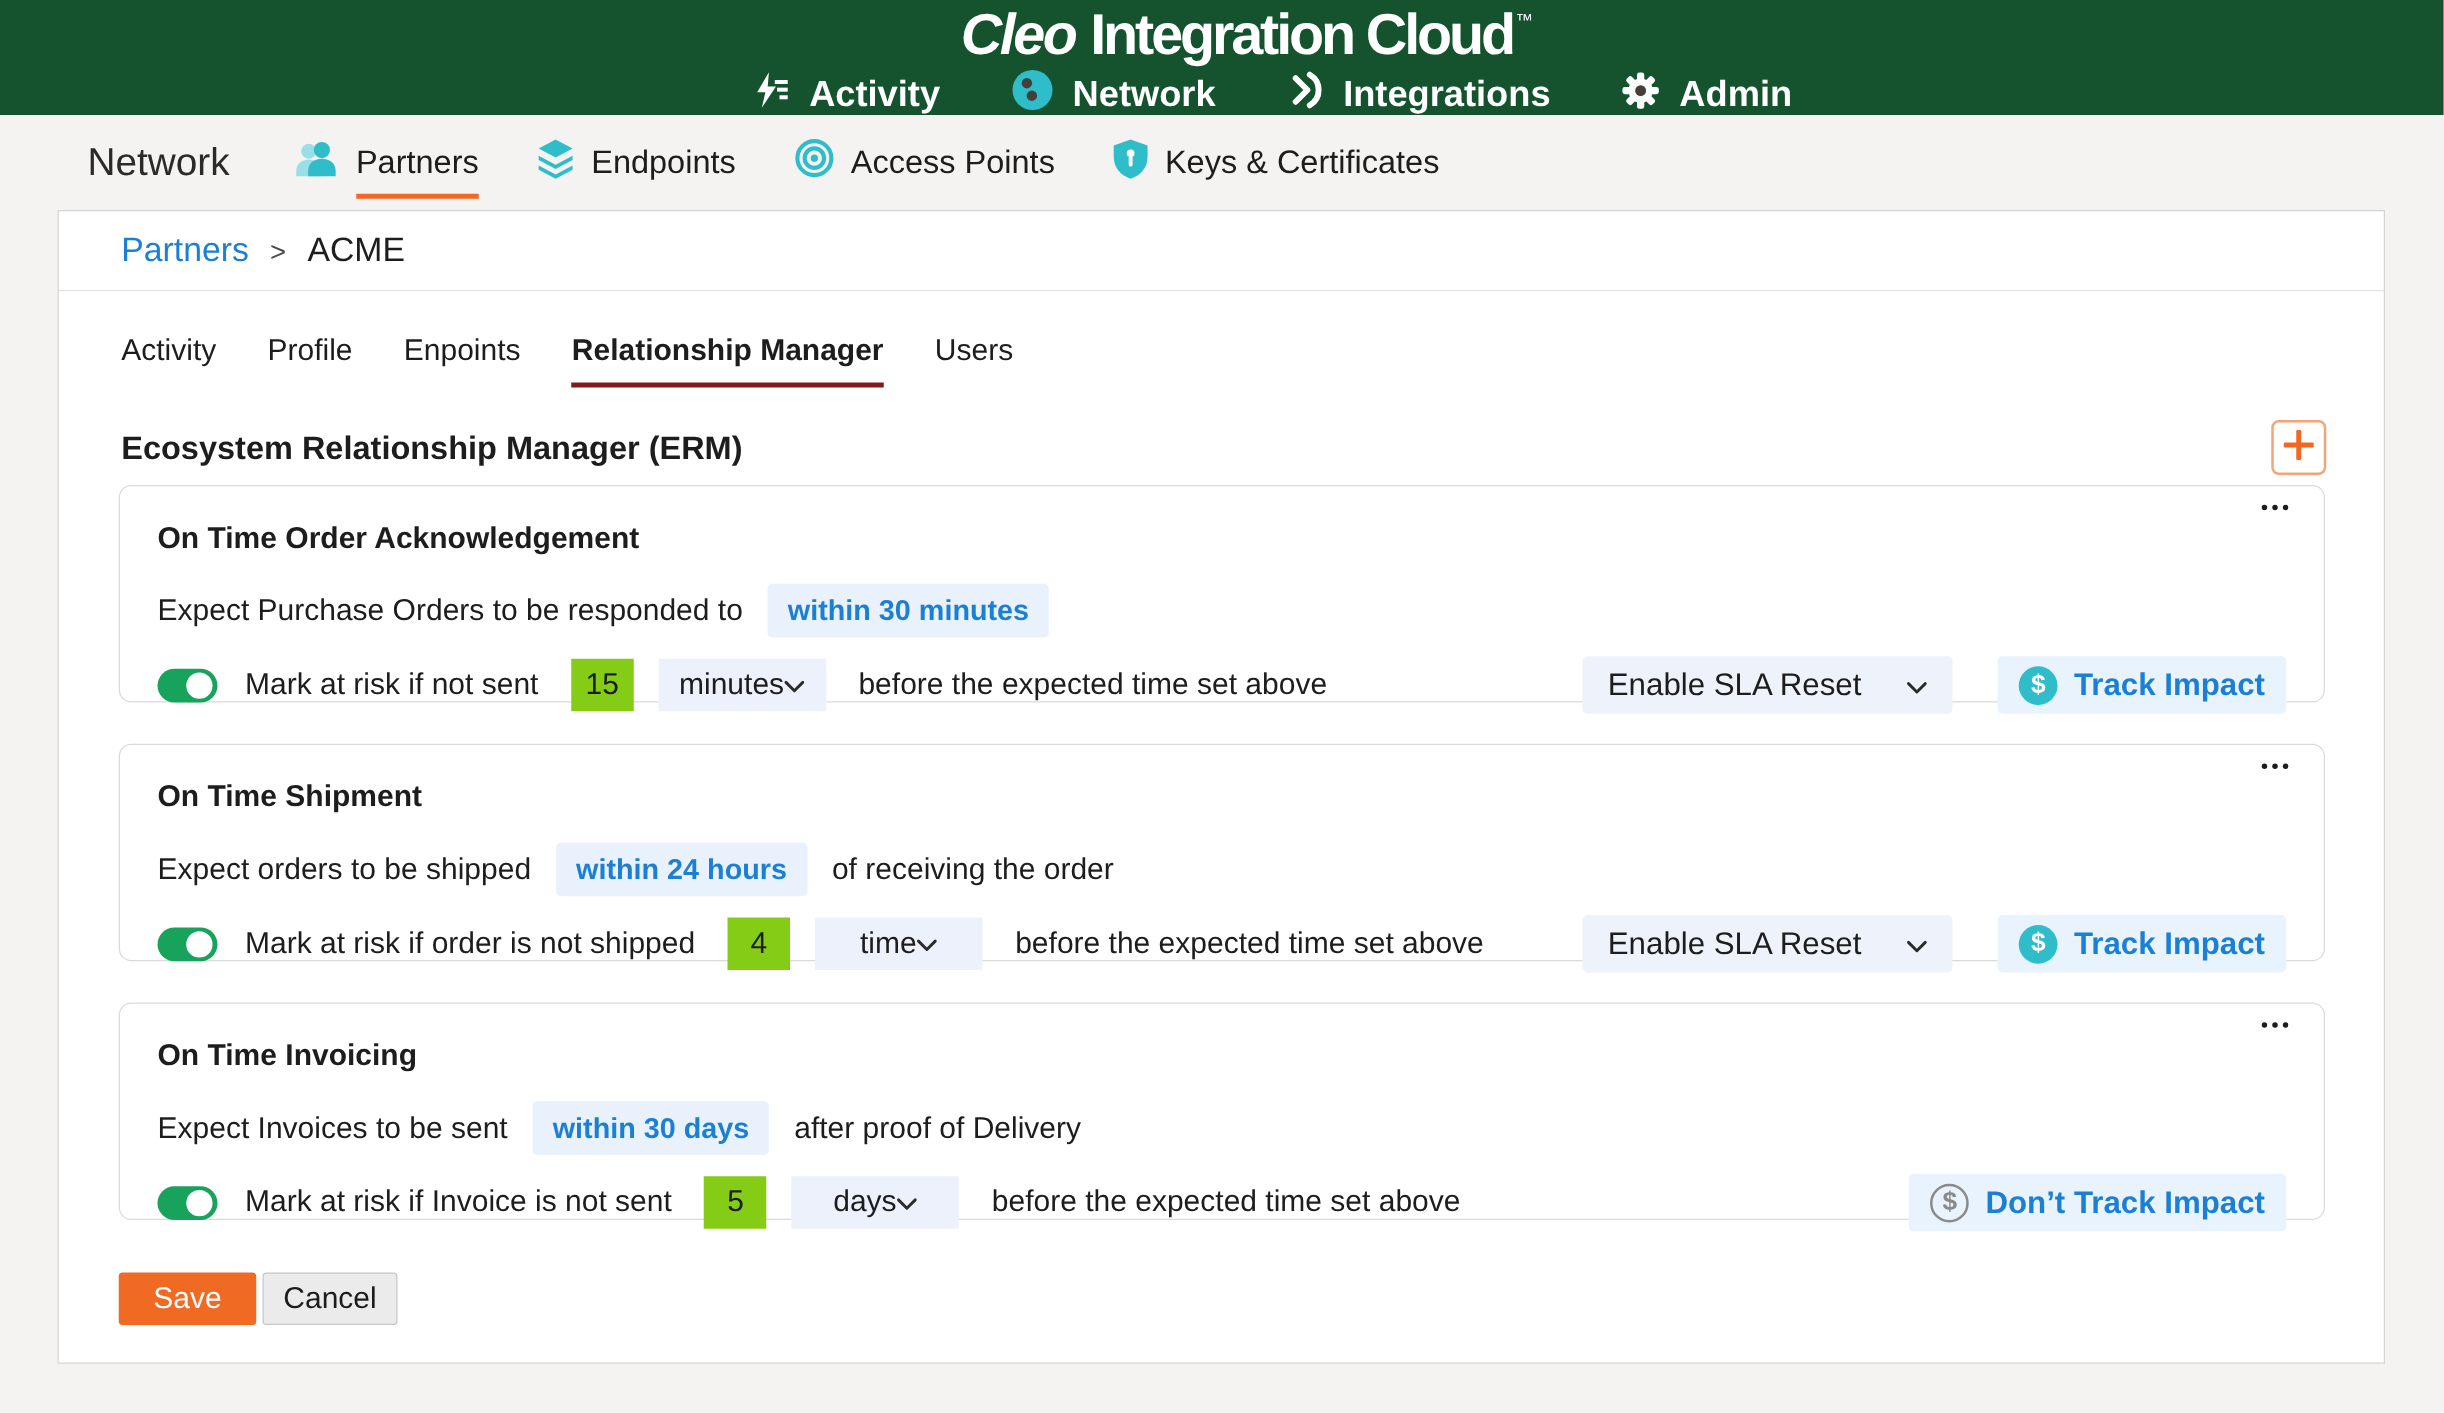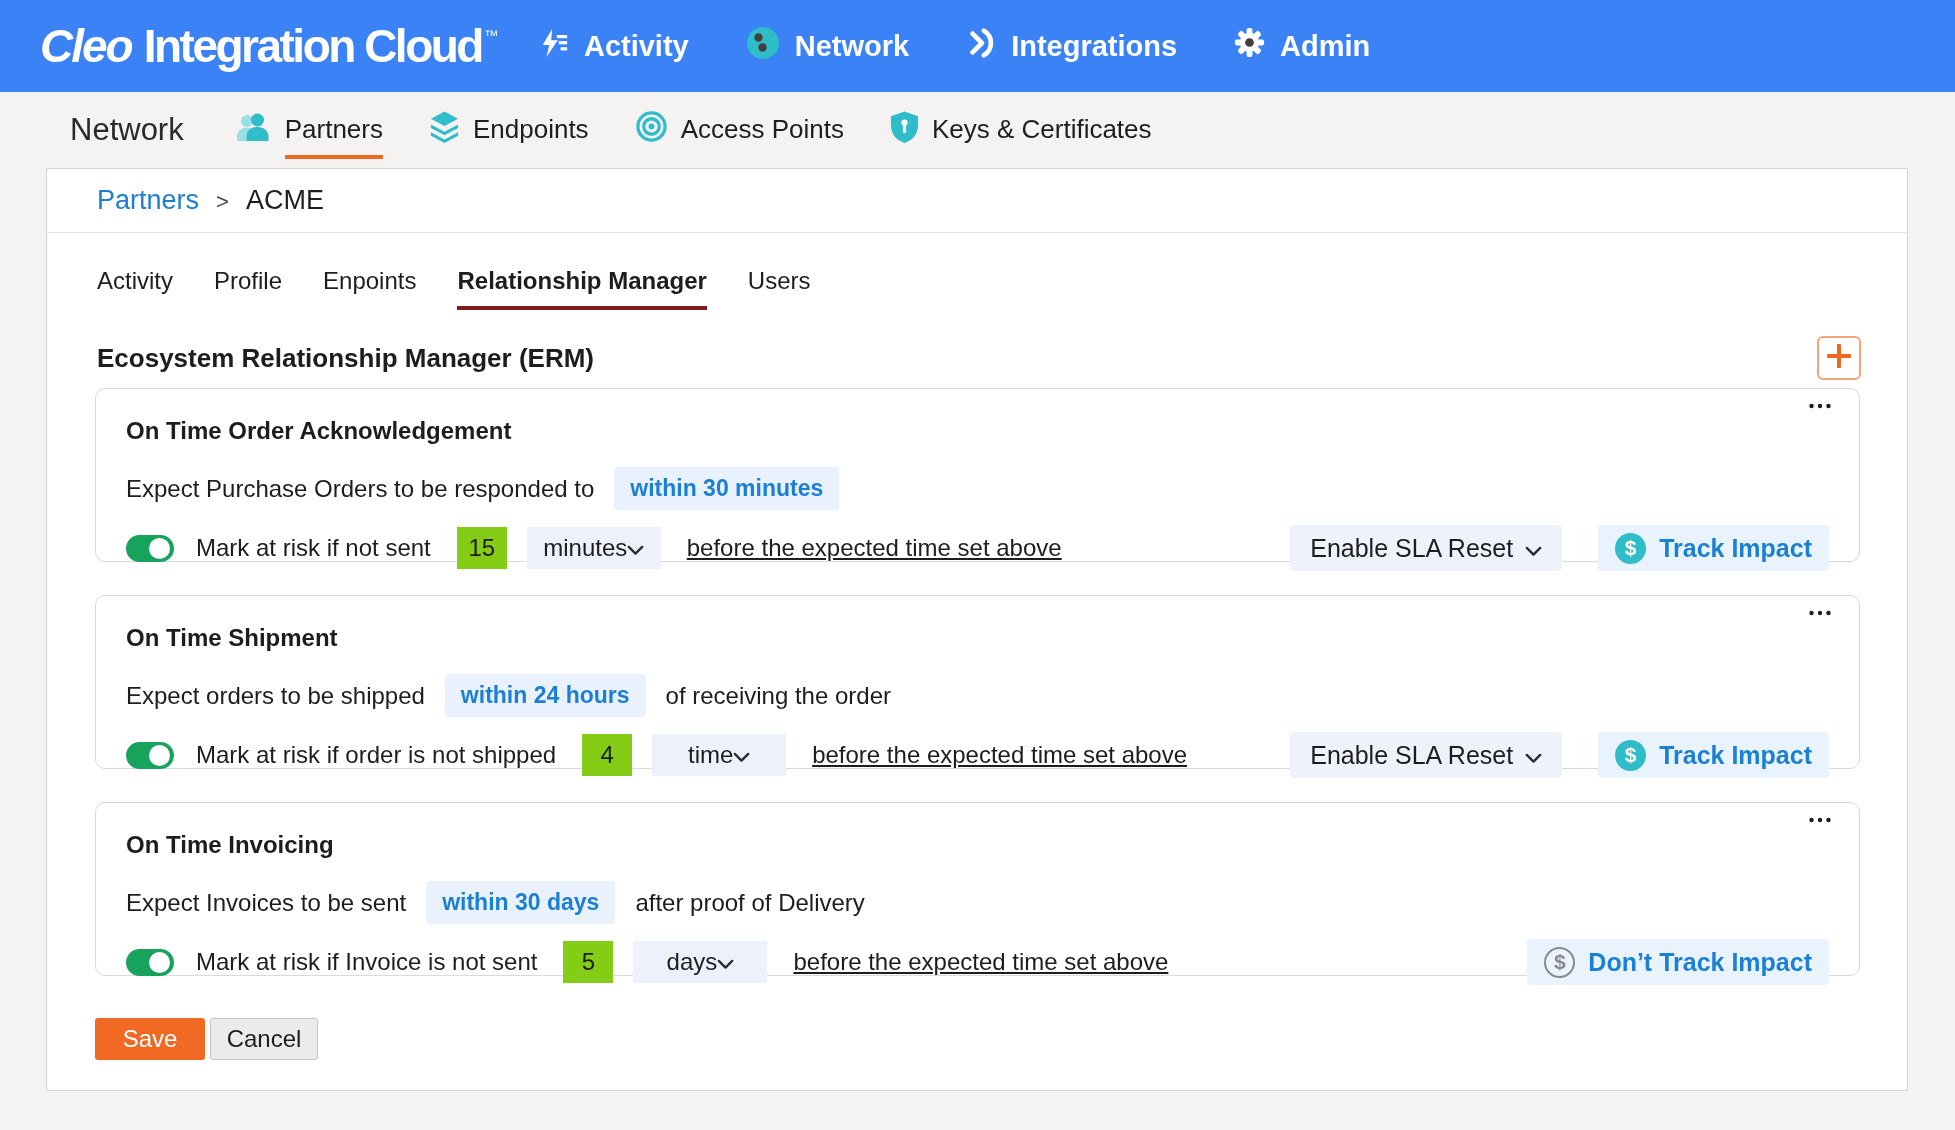--- a/index.html
+++ b/index.html
@@ -1,19 +1,19 @@
 <!DOCTYPE html>
 <html><head>
 <meta charset="utf-8">
 <style>
   * { margin:0; padding:0; box-sizing:border-box; }
   html,body { width:1955px; height:1130px; background:#f4f3f1; font-family:"Liberation Sans", sans-serif; color:#1d1d1d; }
 
   
-  .topbar { height:92px; background:#3b82f6; display:flex; align-items:center; padding-left:40px; }
+  .topbar { height:92px; background:#14532d; display:flex; align-items:center; padding-left:40px;flex-direction:column; }
   .logo { display:flex; align-items:baseline; color:#fff; white-space:nowrap; }
   .logo-brand { font-size:46px; font-weight:800; font-style:italic; letter-spacing:-2px; }
   .logo-product { font-size:46px; font-weight:700; letter-spacing:-2.5px; margin-left:12px; }
   .logo-tm { font-size:14px; vertical-align:super; position:relative; top:-22px; margin-left:2px; }
   .topnav { display:flex; align-items:center; gap:56px; margin-left:40px; }
   .topnav-item { display:flex; align-items:center; gap:14px; color:#fff; font-size:29px; font-weight:600; cursor:pointer; white-space:nowrap; }
 
   
   .subnav { height:76px; display:flex; align-items:center; padding-left:70px; }
   .subnav-title { font-size:31px; color:#2a2a2a; margin-right:52px; }
@@ -40,23 +40,23 @@
   .card-ellipsis { position:absolute; top:14px; right:28px; cursor:pointer; line-height:0; }
   .card-title { font-size:24px; font-weight:bold; margin-top:8px; }
   .sentence { display:flex; align-items:center; margin-top:22px; font-size:24px; gap:20px; }
   .chip { background:#e8f1fc; color:#1b7fd4; font-weight:600; font-size:23px; padding:8px 16px; border-radius:4px; cursor:pointer; white-space:nowrap; }
   .controls { display:flex; align-items:center; margin-top:15px; font-size:24px; }
   .toggle { width:48px; height:27px; border-radius:14px; background:#17a35b; position:relative; cursor:pointer; flex:none; }
   .toggle-knob { position:absolute; right:4px; top:3px; width:21px; height:21px; background:#fff; border-radius:50%; }
   .ctrl-label { margin-left:22px; white-space:nowrap; }
   .num-input { width:50px; height:42px; background:#84cc16; border:none; text-align:center; font-size:24px; font-family:inherit; color:#1d1d1d; margin-left:26px; flex:none; }
   .select { margin-left:20px; min-width:134px; height:42px; background:#edf1fc; display:flex; align-items:center; justify-content:center; padding:0 15px; font-size:24px; cursor:pointer; flex:none; }
-  .ctrl-suffix { margin-left:26px; white-space:nowrap;text-decoration:underline; }
+  .ctrl-suffix { margin-left:26px; white-space:nowrap; }
   .right-controls { margin-left:auto; display:flex; align-items:center; gap:36px; }
-  .sla-pill { background:#edf2fb; height:46px; display:flex; align-items:center; gap:12px; padding:0 20px; border-radius:4px; font-size:25px; cursor:pointer; white-space:nowrap; }
+  .sla-pill { background:#edf2fb; height:46px; display:flex; align-items:center; gap:36px; padding:0 20px; border-radius:4px; font-size:25px; cursor:pointer; white-space:nowrap; }
   .impact-pill { background:#e9f3fd; height:46px; display:flex; align-items:center; gap:13px; padding:0 17px; border-radius:4px; color:#1b7fd4; font-weight:bold; font-size:25px; cursor:pointer; white-space:nowrap; }
   .dollar { width:31px; height:31px; border-radius:50%; background:#2fbdca; color:#fff; font-weight:bold; font-size:21px; display:flex; align-items:center; justify-content:center; flex:none; }
   .dollar.outline { background:transparent; border:2px solid #8a8a8a; color:#8a8a8a; }
 
   .actions { padding-left:48px; margin-top:42px; display:flex; gap:5px; }
   .save-btn { width:110px; height:42px; background:#f06a24; border:none; border-radius:3px; color:#fff; font-size:24px; font-family:inherit; cursor:pointer; }
   .cancel-btn { width:108px; height:42px; background:#ebebeb; border:1px solid #c6c6c6; border-radius:3px; color:#1d1d1d; font-size:24px; font-family:inherit; cursor:pointer; }
 </style>
 </head>
 <body>

